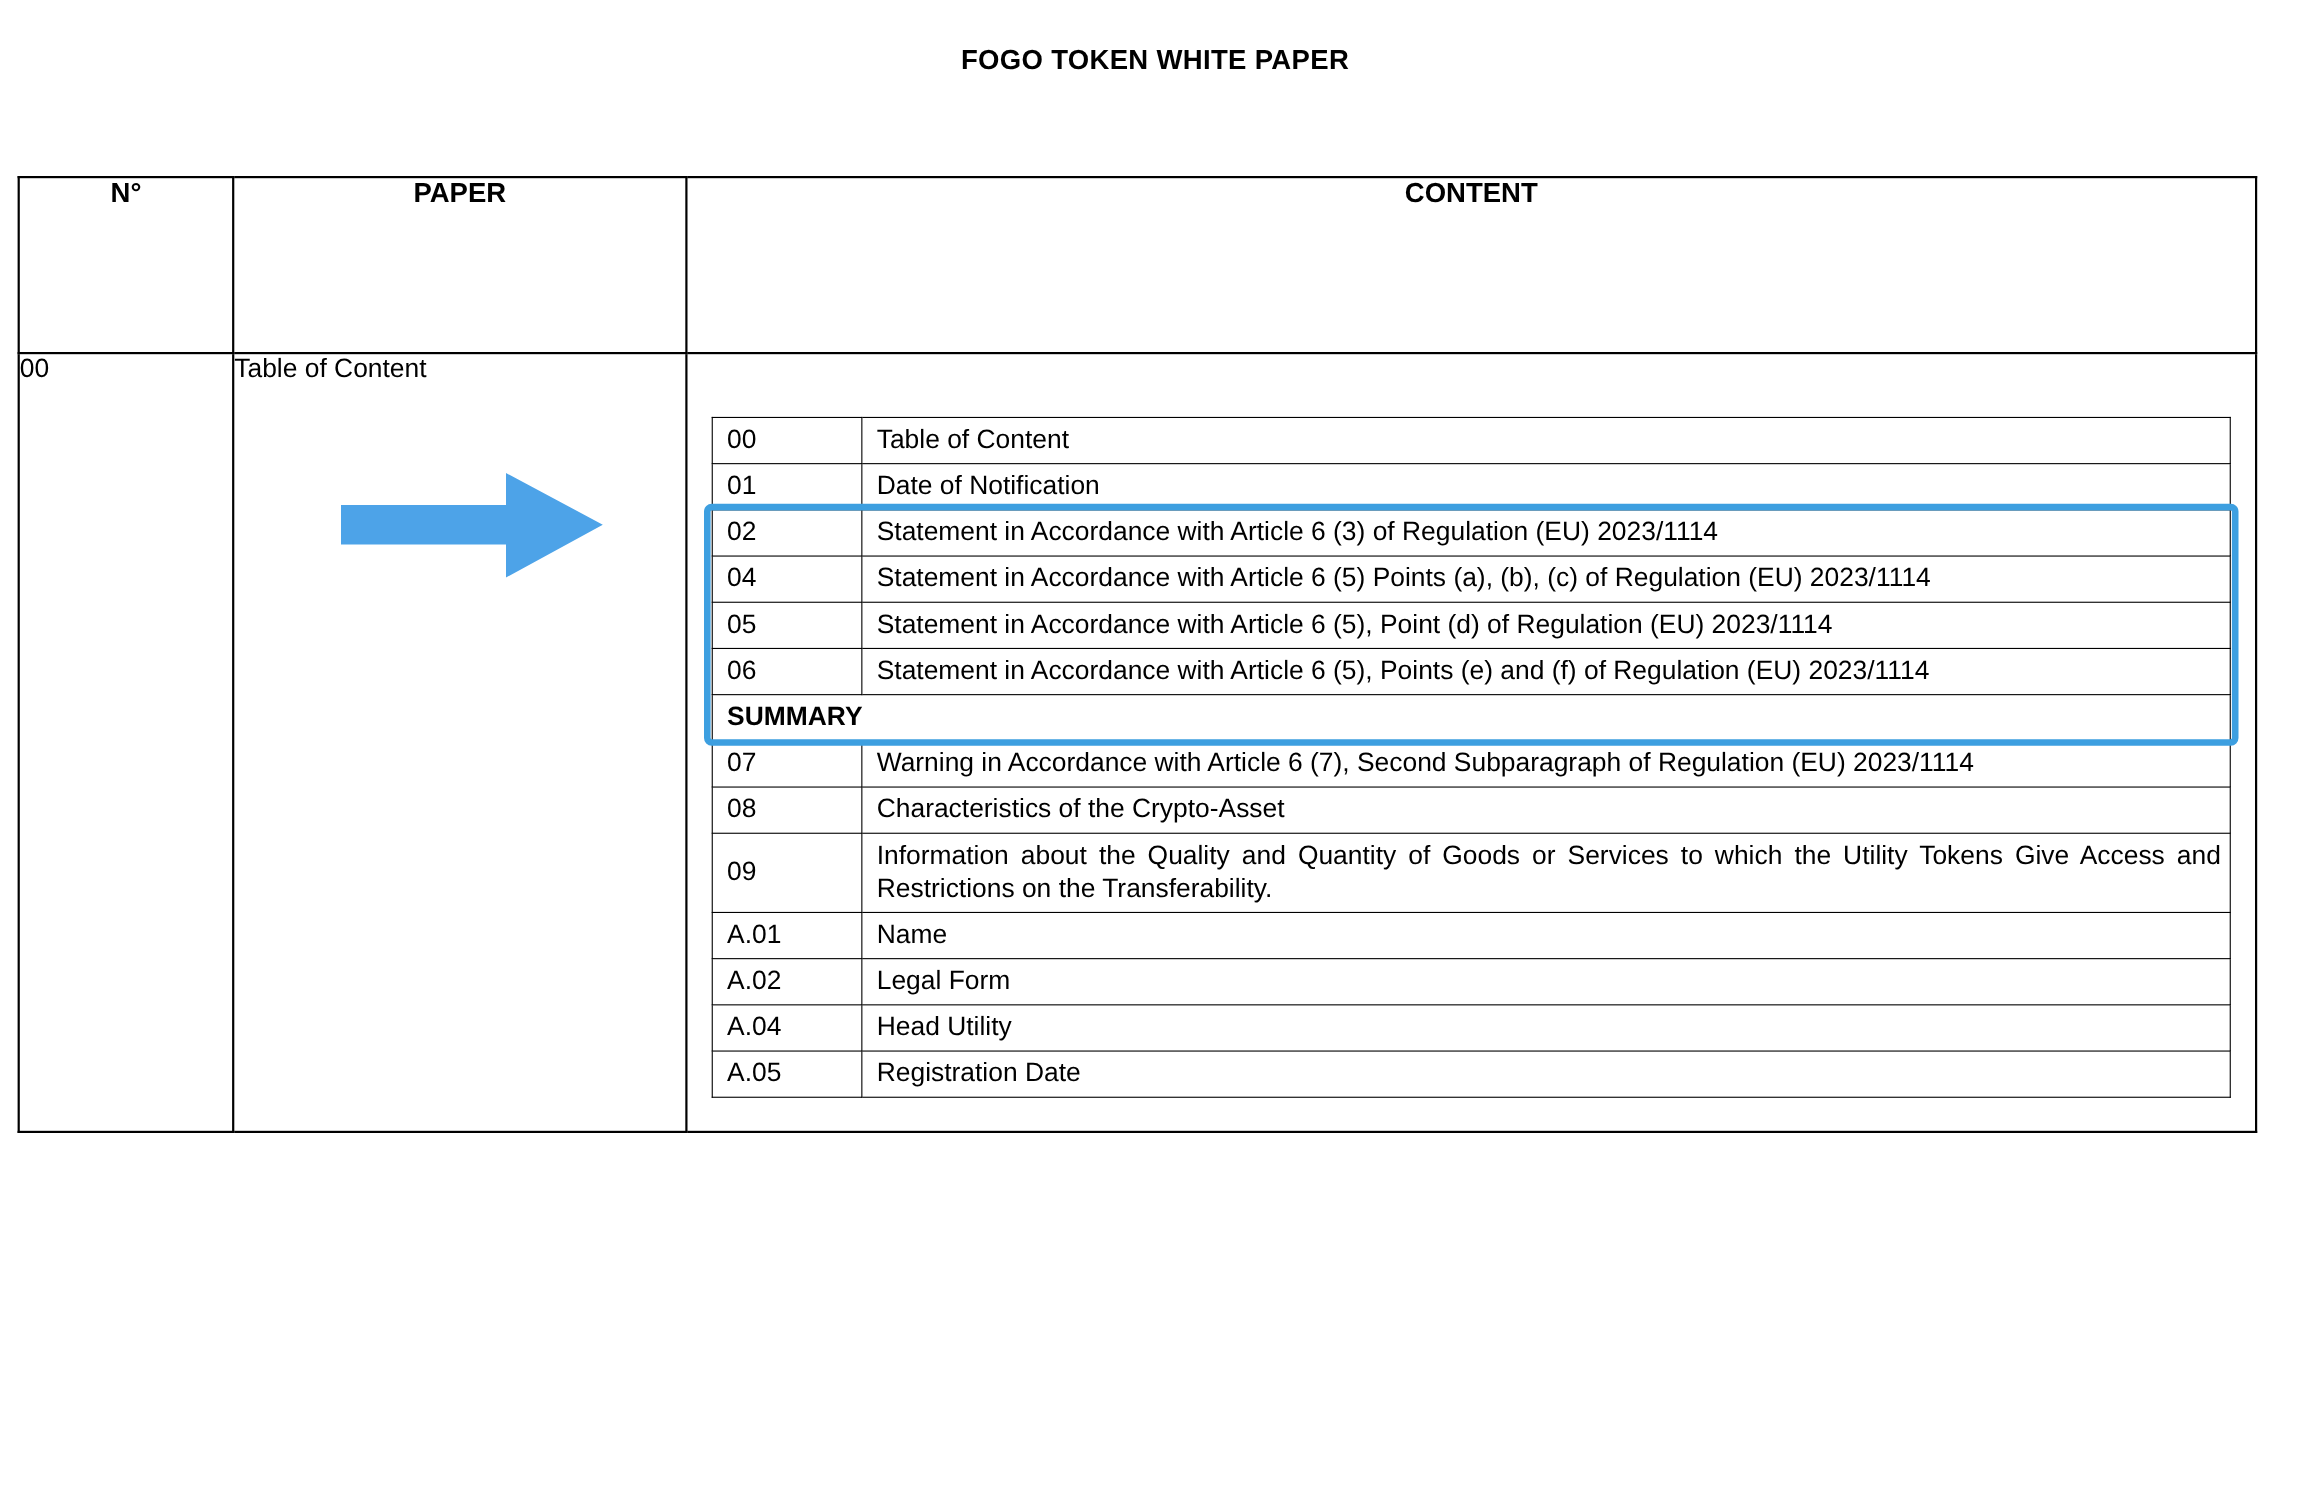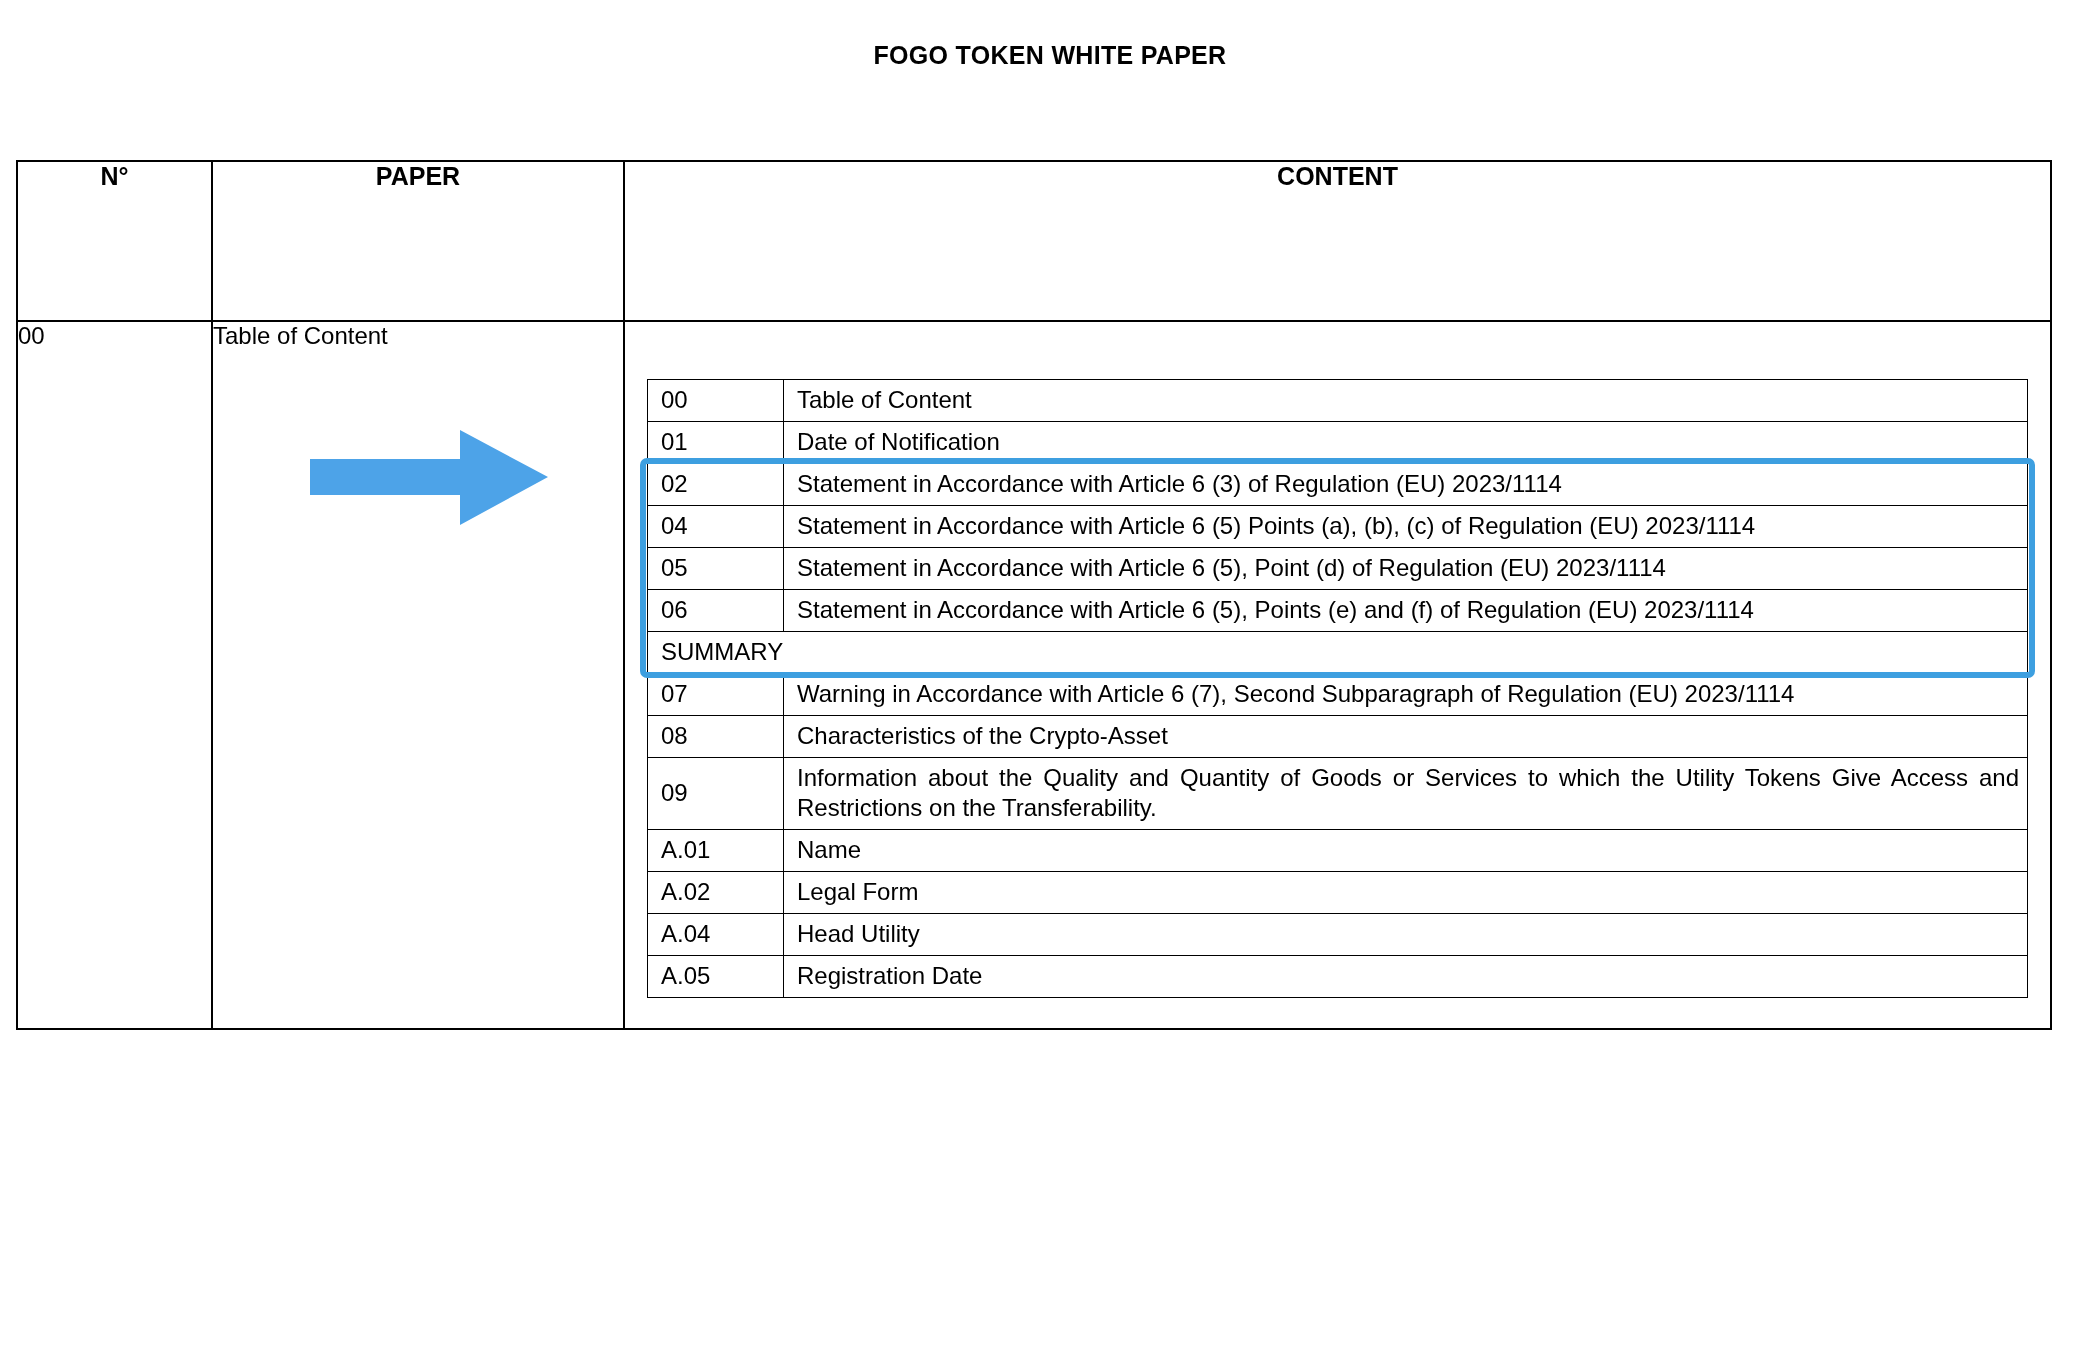--- a/index.html
+++ b/index.html
@@ -88,21 +88,21 @@
     border: 1.5px solid #000000;
     font-size: 24px;
     padding: 5px 8px 6px 13px;
     vertical-align: middle;
     line-height: 1.25;
   }
   .toc-num { width: 136px; }
   .toc-text { text-align: justify; text-justify: inter-word; }
   .toc-text.nojustify { text-align: left; }
   .section-row td {
-    font-weight: normal;
+    font-weight: bold;
     padding-left: 13px;
     margin-top: 16px;
   }
 
   
   .highlight-box {
     position: absolute;
     border: 6px solid #3d9fe0;
     border-radius: 7px;
     pointer-events: none;

